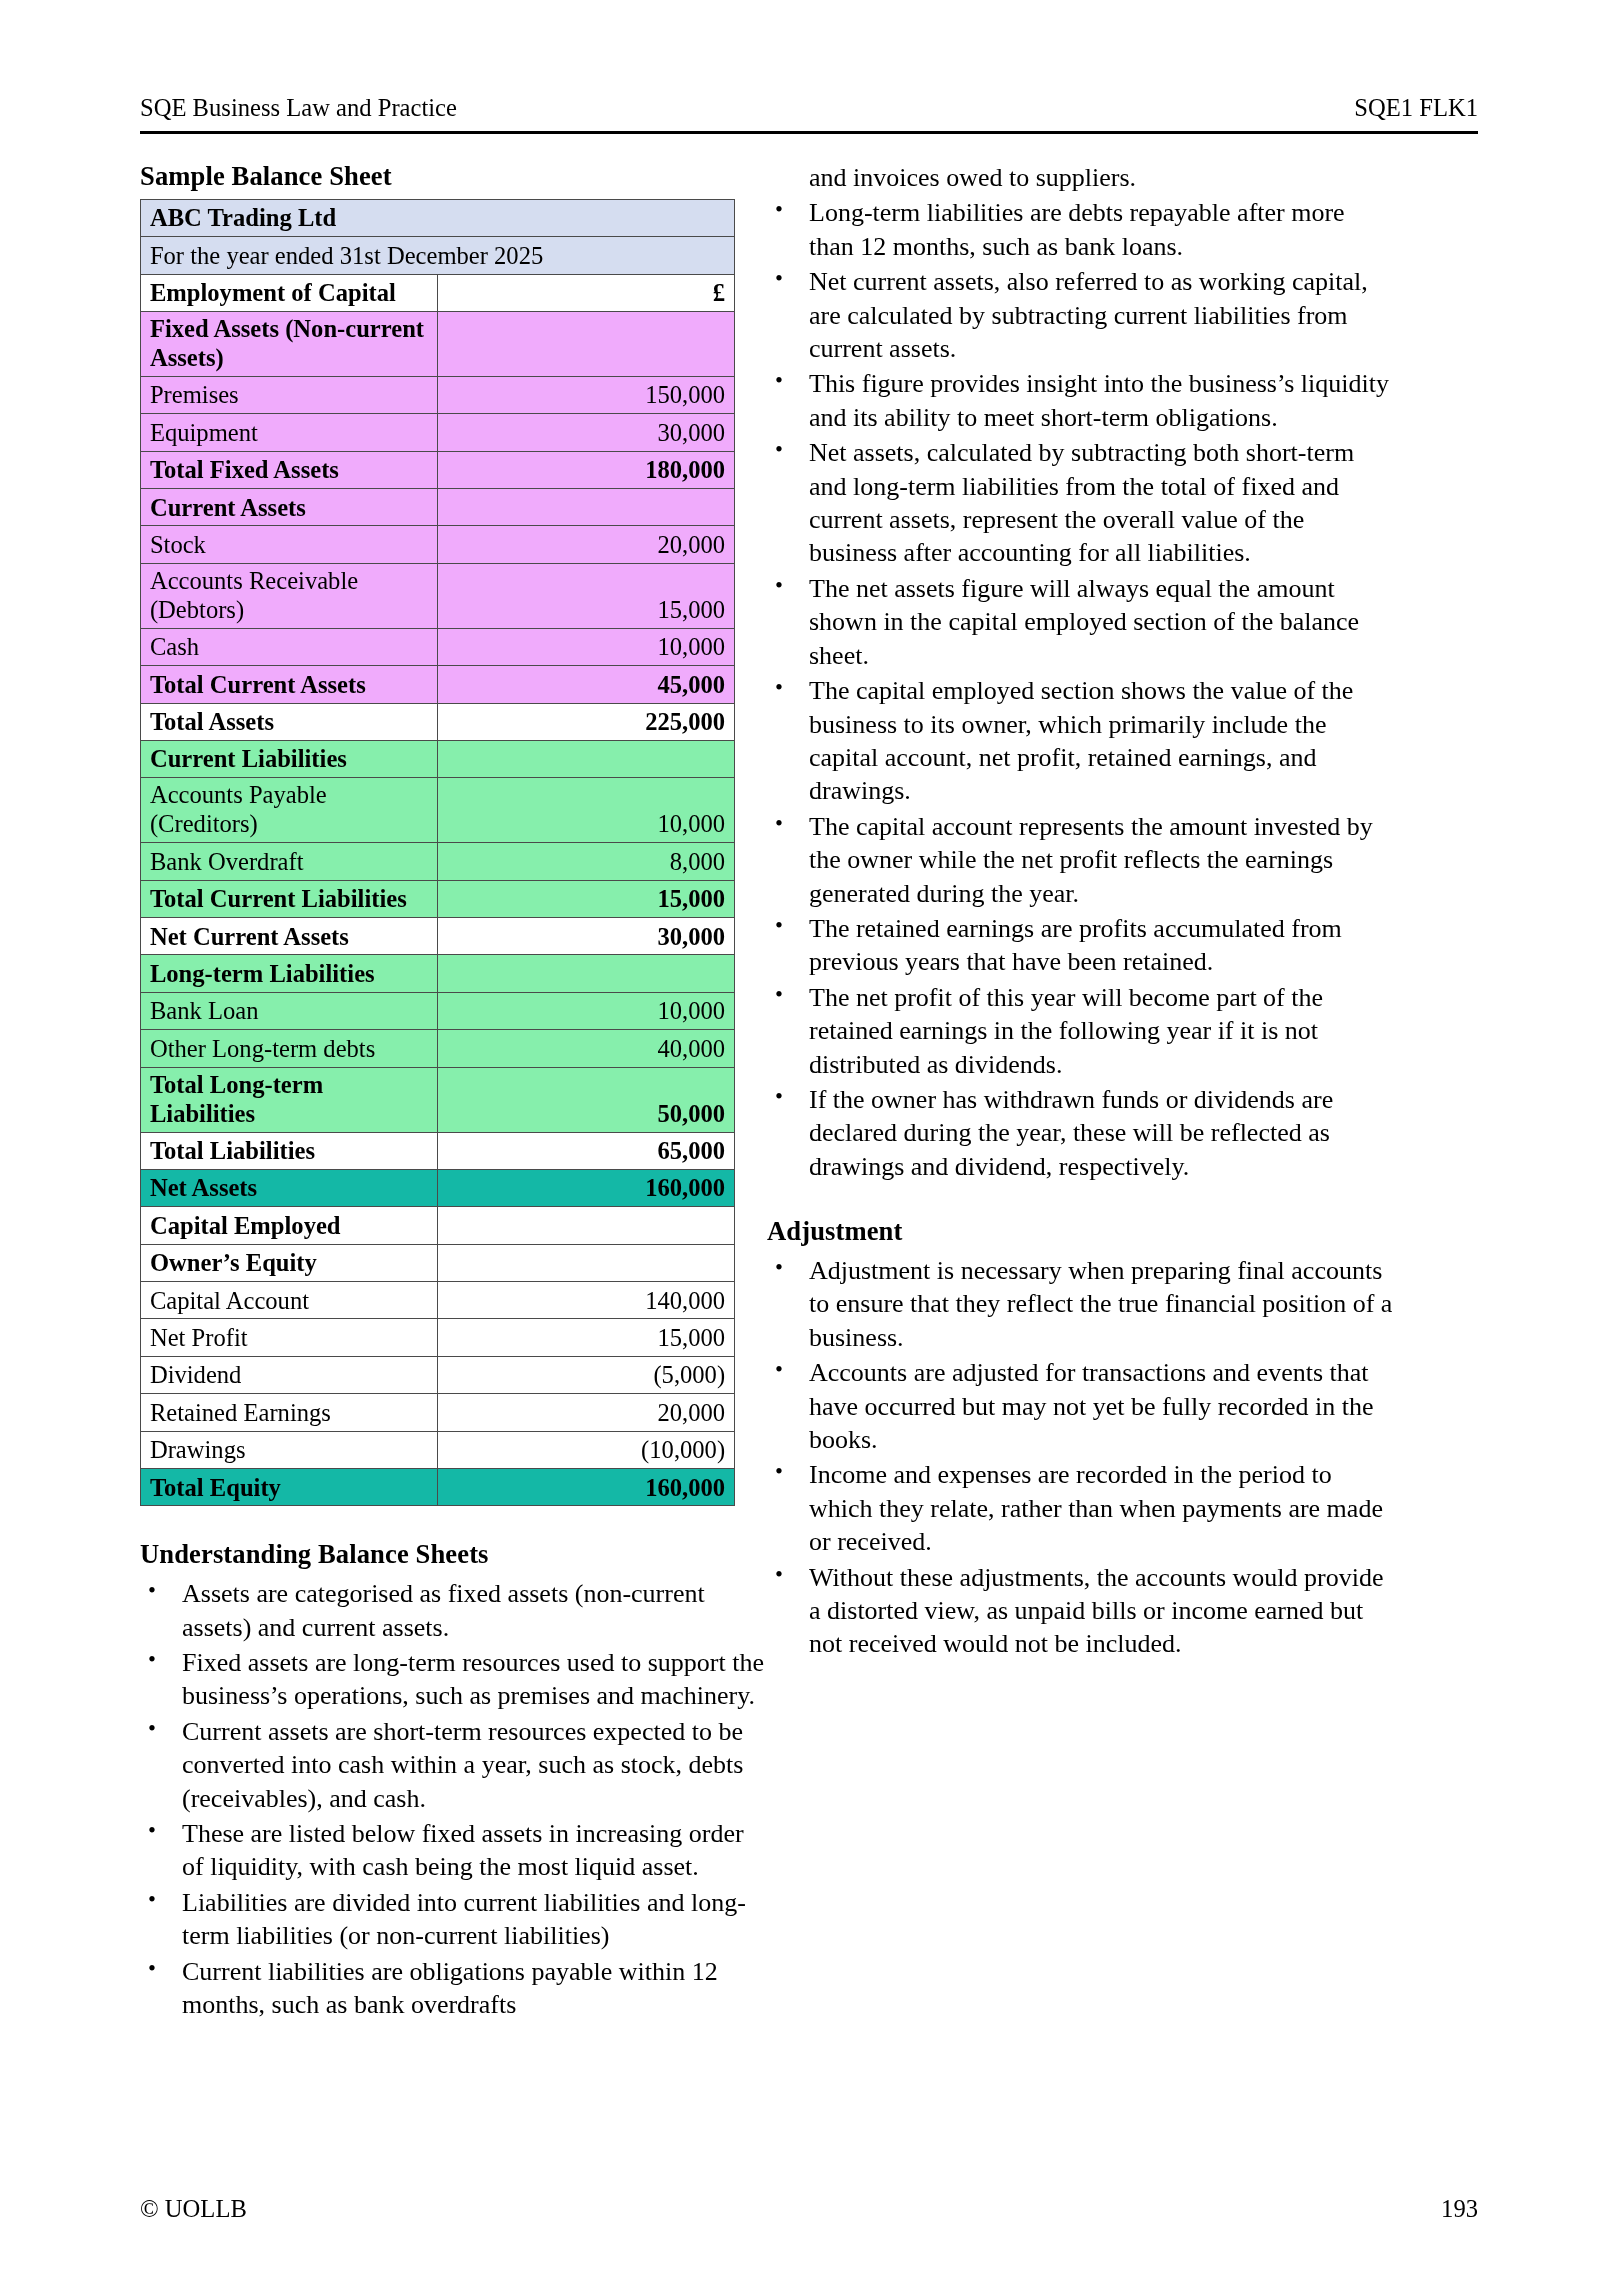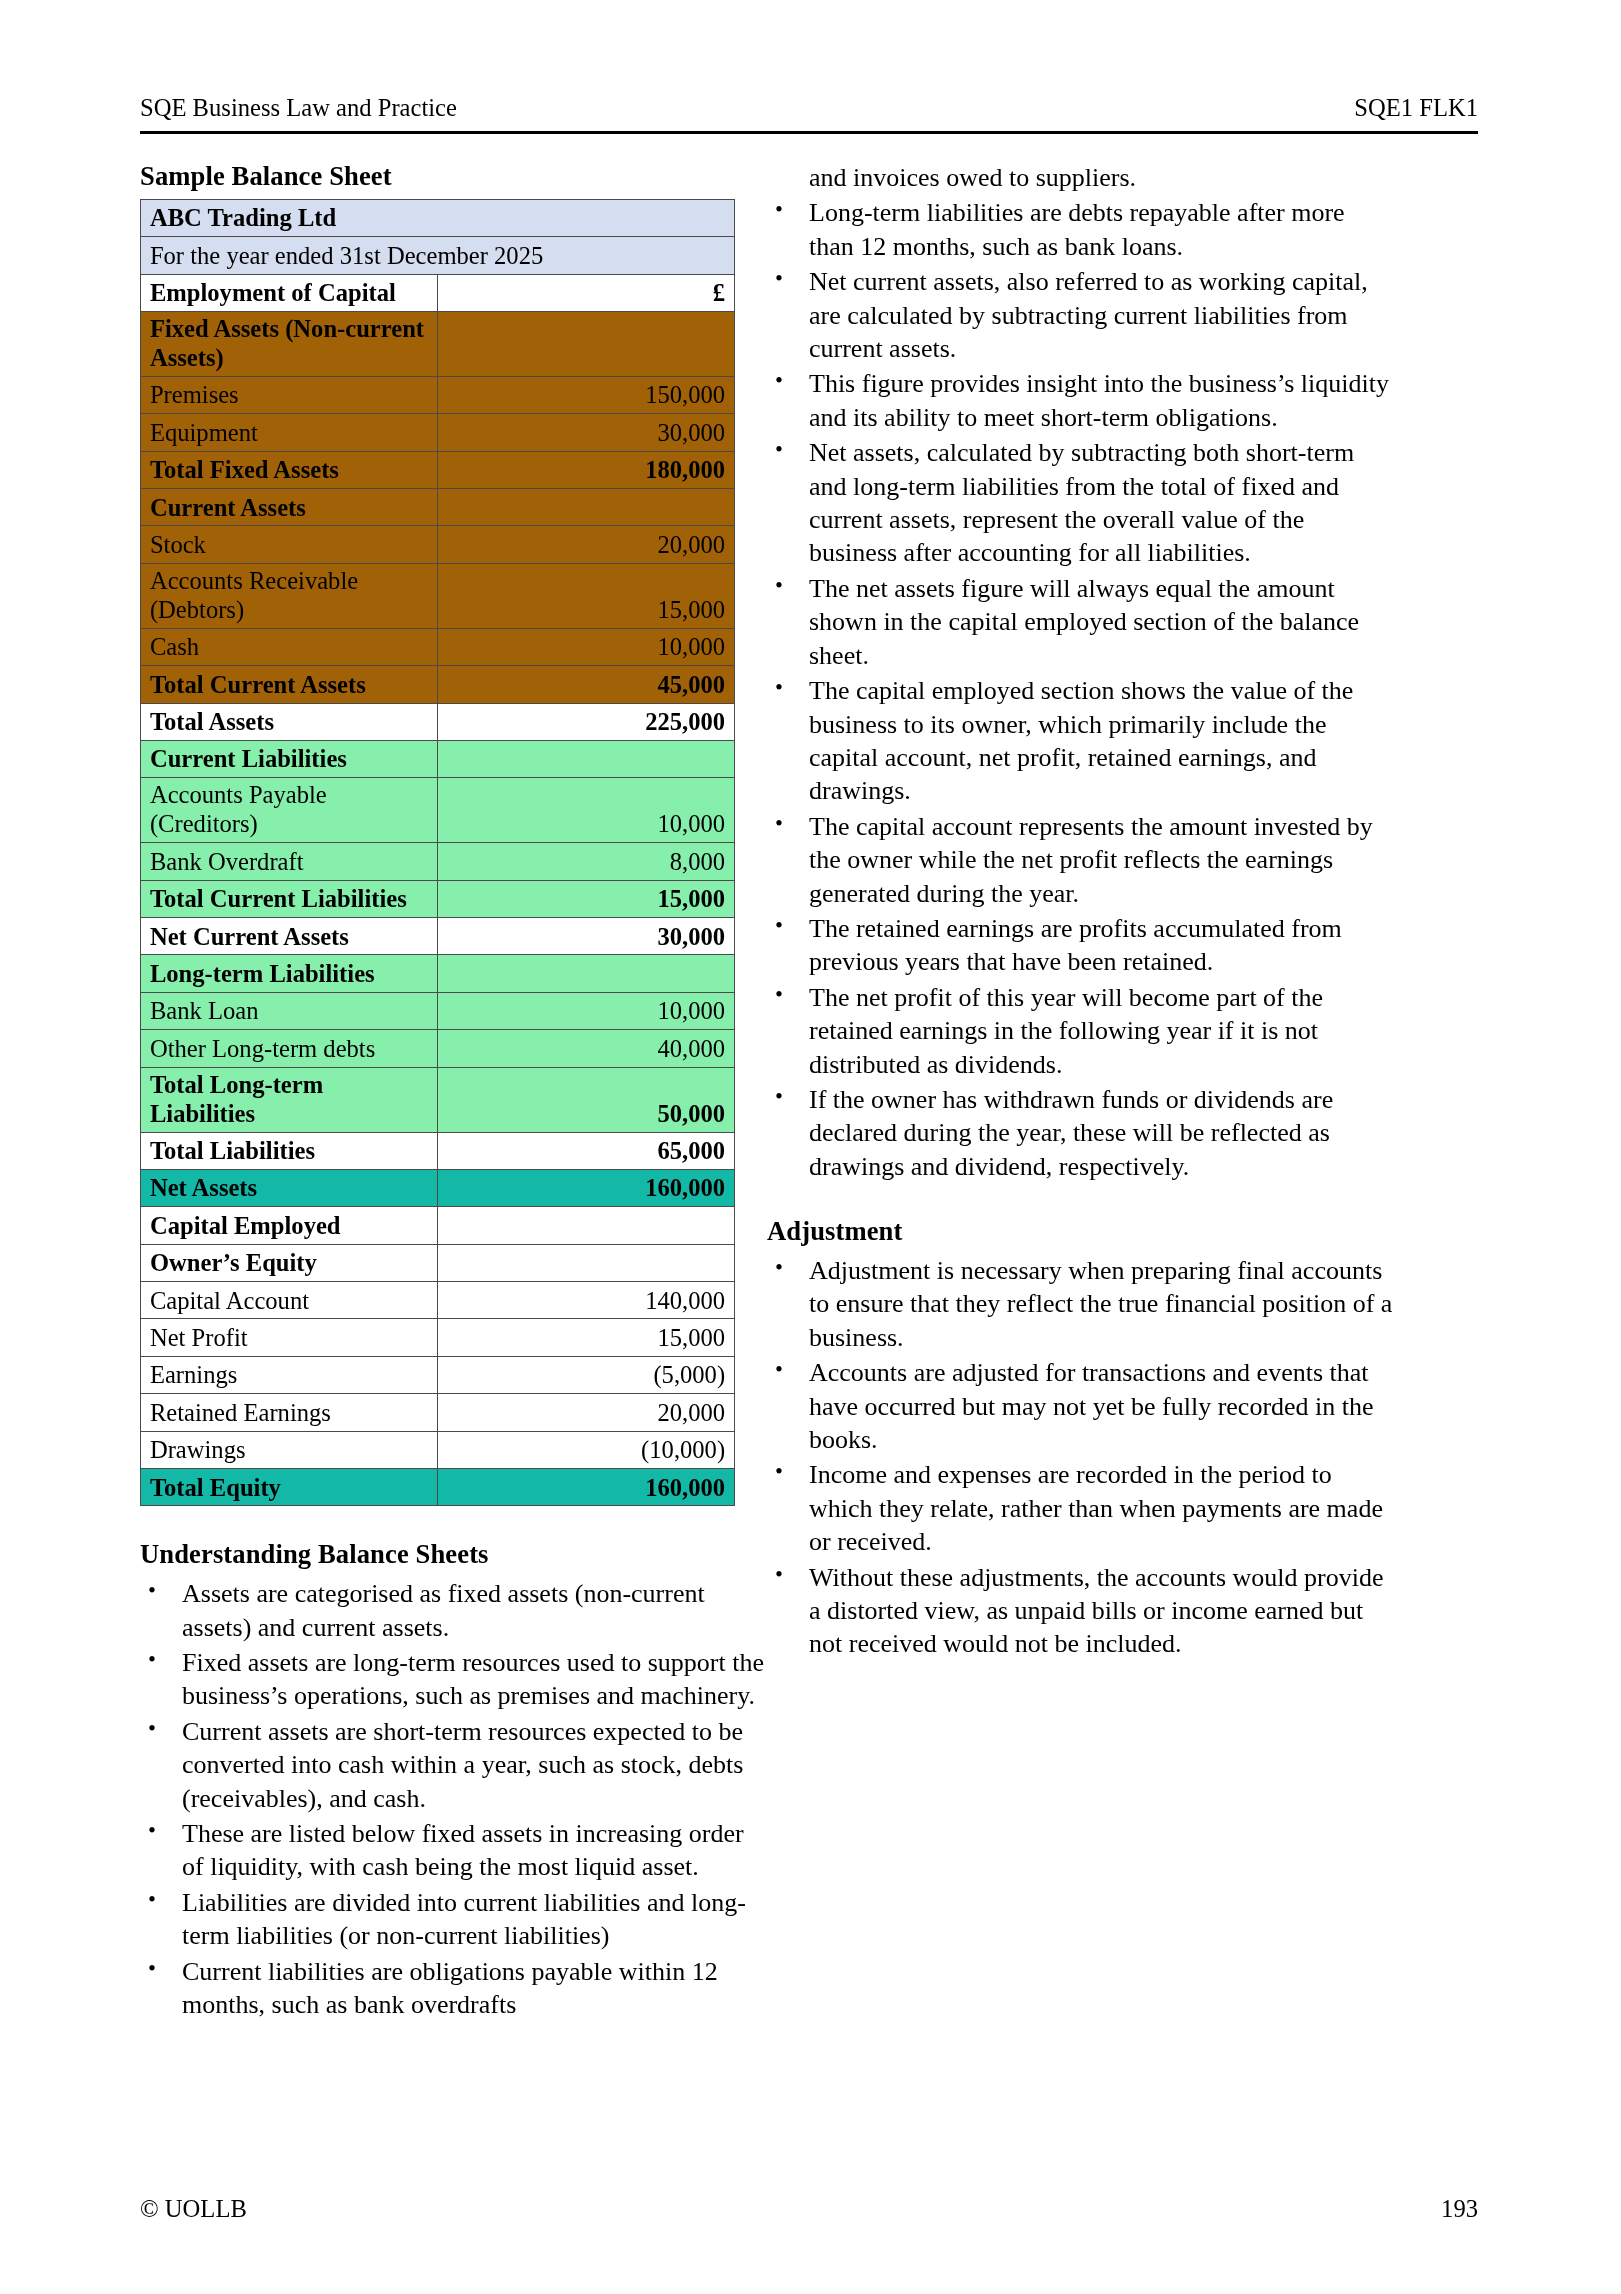--- a/index.html
+++ b/index.html
@@ -108,21 +108,21 @@
     font-size: 24.6px;
     line-height: 1.18;
     vertical-align: bottom;
     height: 30.5px;
   }
   table.bs td.lbl { width: 444px; }
   table.bs td.val { width: 151px; text-align: right; }
   td.b { font-weight: bold; }
   
   tr.head td   { background: #d5ddf0; }
-  tr.green td  { background: #a16207; }
+  tr.green td  { background: #f0abfc; }
   tr.peach td  { background: #86efac; }
   tr.cream td  { background: #14b8a6; }
   tr.white td  { background: #ffffff; }
   
   td.noTop    { border-top: none; }
   td.noBot    { border-bottom: none; }
 
   
   .footer {
     position: absolute;
@@ -269,21 +269,21 @@
           <tr class="white">
             <td class="lbl noTop">Capital Account</td>
             <td class="val noTop">140,000</td>
           </tr>
 
           <tr class="white">
             <td class="lbl noBot">Net Profit</td>
             <td class="val noBot">15,000</td>
           </tr>
           <tr class="white">
-            <td class="lbl noTop noBot">Earnings</td>
+            <td class="lbl noTop noBot">Dividend</td>
             <td class="val noTop noBot">(5,000)</td>
           </tr>
           <tr class="white">
             <td class="lbl noTop">Retained Earnings</td>
             <td class="val noTop">20,000</td>
           </tr>
 
           <tr class="white">
             <td class="lbl">Drawings</td>
             <td class="val">(10,000)</td>

